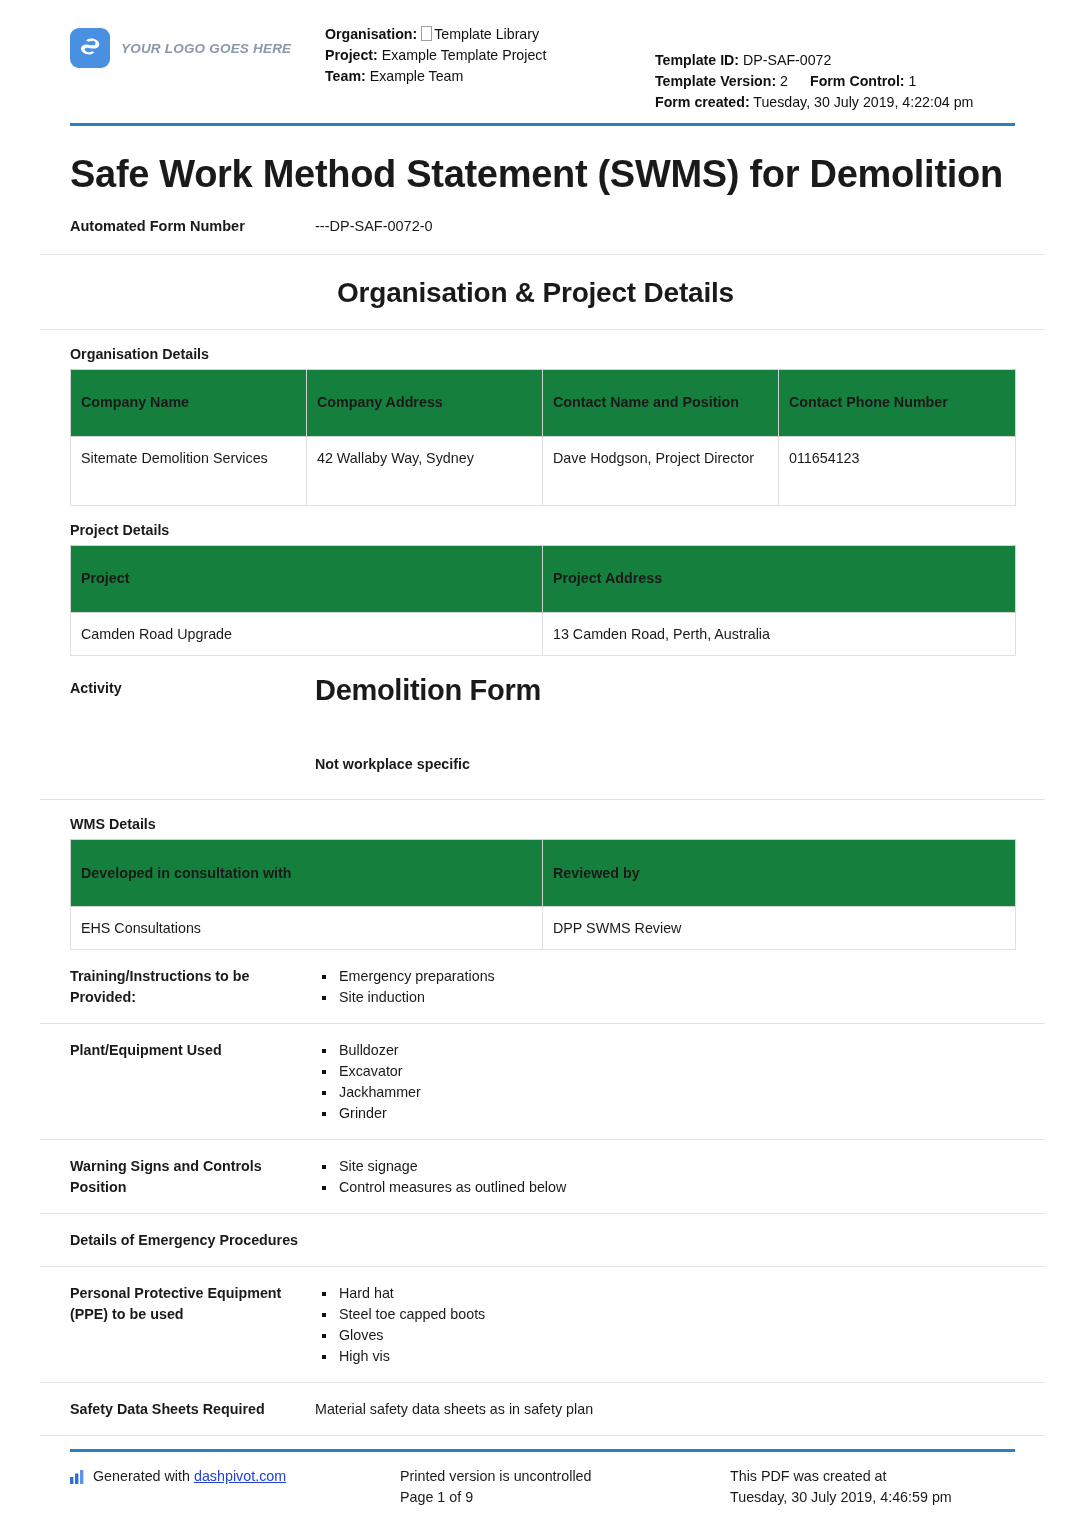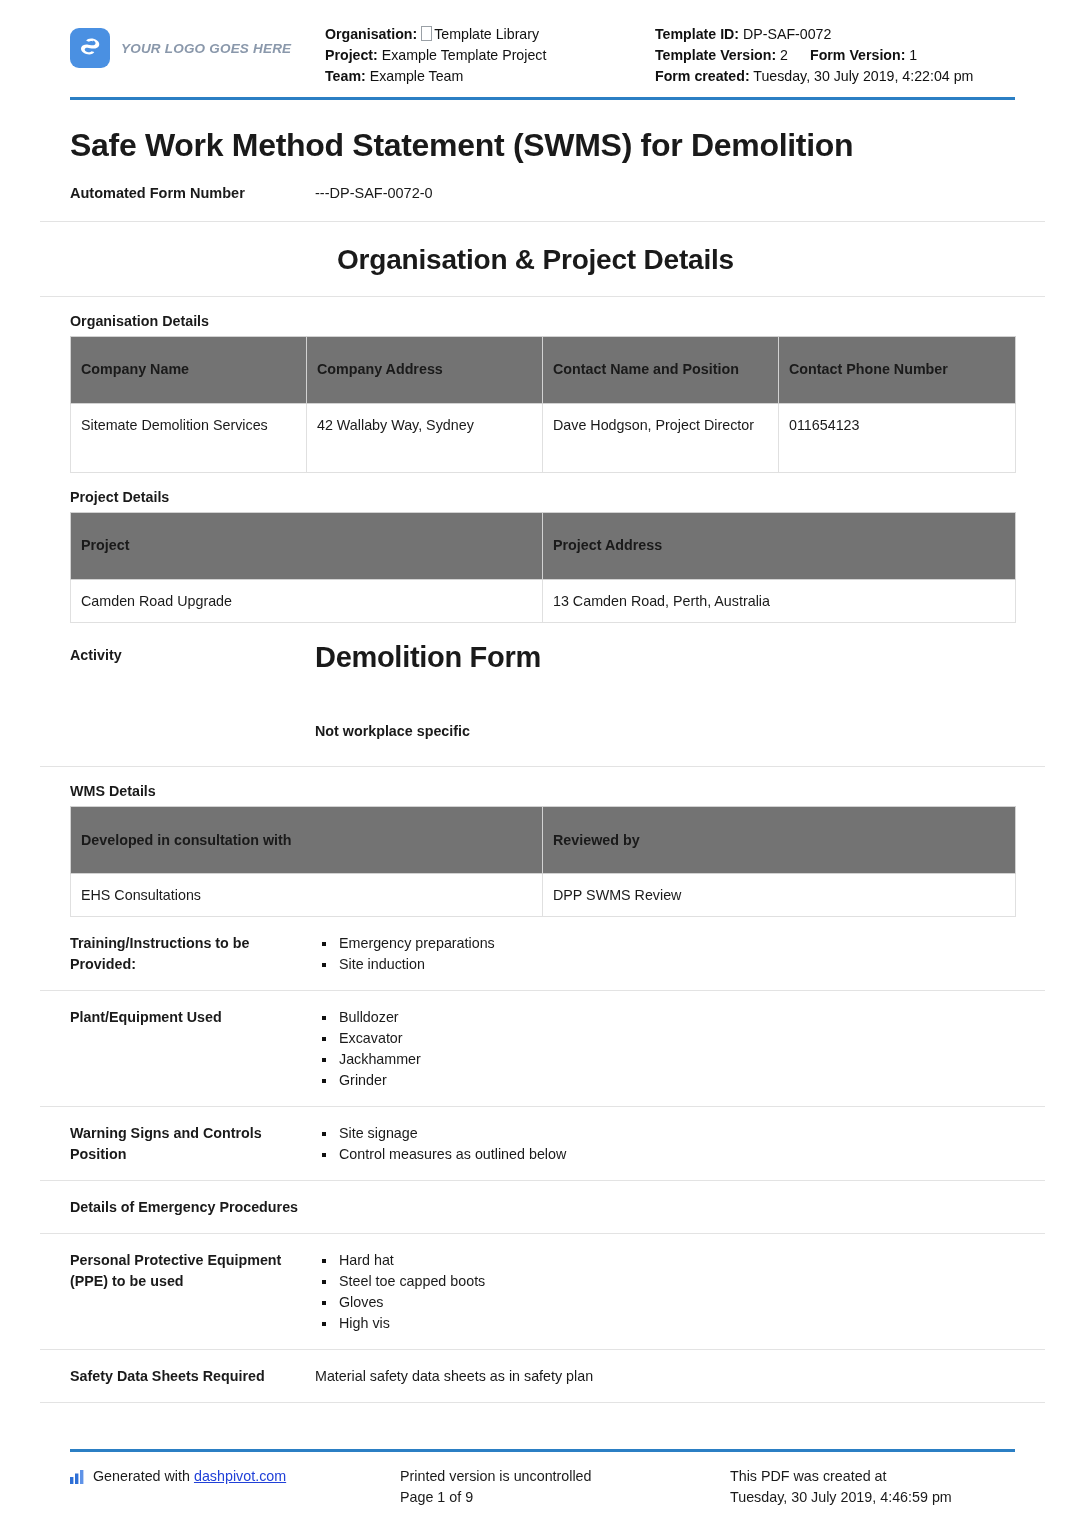--- a/index.html
+++ b/index.html
@@ -65,41 +65,42 @@
     line-height: 21px;
     color: #111;
   }
   .meta-col.c1 {
     flex: 0 0 330px;
     padding-top: 6px;
   }
   .meta-col.c2 {
     flex: 1 1 auto;
     padding-top: 6px;
+    margin-top: 26px;
   }
   .meta-col b { font-weight: bold; }
   .tofu {
     display: inline-block;
     width: 9px;
     height: 13px;
     border: 1px solid #9aa0a6;
     vertical-align: -2px;
     margin-right: 2px;
   }
   .spacer-inline { display: inline-block; width: 22px; }
 
   .blue-rule {
     height: 3px;
     background: #2b7fc4;
     margin: 10px 70px 0 70px;
   }
 
   
   .doc-title {
-    font-size: 32px;
+    font-size: 38px;
     font-weight: bold;
     letter-spacing: -0.3px;
     padding: 27px 70px 0 70px;
     line-height: 1.15;
   }
 
   .formnum-row {
     display: flex;
     padding: 19px 56px 0 70px;
     font-size: 14.5px;
@@ -135,21 +136,21 @@
     padding: 16px 70px 7px 70px;
   }
   table.grid {
     border-collapse: collapse;
     margin: 0 70px;
     width: 945px;
     table-layout: fixed;
     font-size: 14.3px;
   }
   table.grid th {
-    background: #737373;
+    background: #15803d;
     border: 1px solid #d2d2d2;
     text-align: left;
     font-weight: bold;
     padding: 11px 10px;
     vertical-align: middle;
     height: 44px;
     line-height: 19px;
   }
   table.grid td {
     background: #ffffff;
@@ -288,21 +289,21 @@
       </div>
     </div>
 
     <div class="meta-col c2">
       <div>
         <b>Template ID:</b>
         <span>DP-SAF-0072</span>
       </div>
       <div>
         <b>Template Version:</b>
-        <span>2</span><span class="spacer-inline"></span><b>Form Version:</b>
+        <span>2</span><span class="spacer-inline"></span><b>Form Control:</b>
         <span>1</span>
       </div>
       <div>
         <b>Form created:</b>
         <span>Tuesday, 30 July 2019, 4:22:04 pm</span>
       </div>
     </div>
   </div>
 
   <div class="blue-rule"></div>

